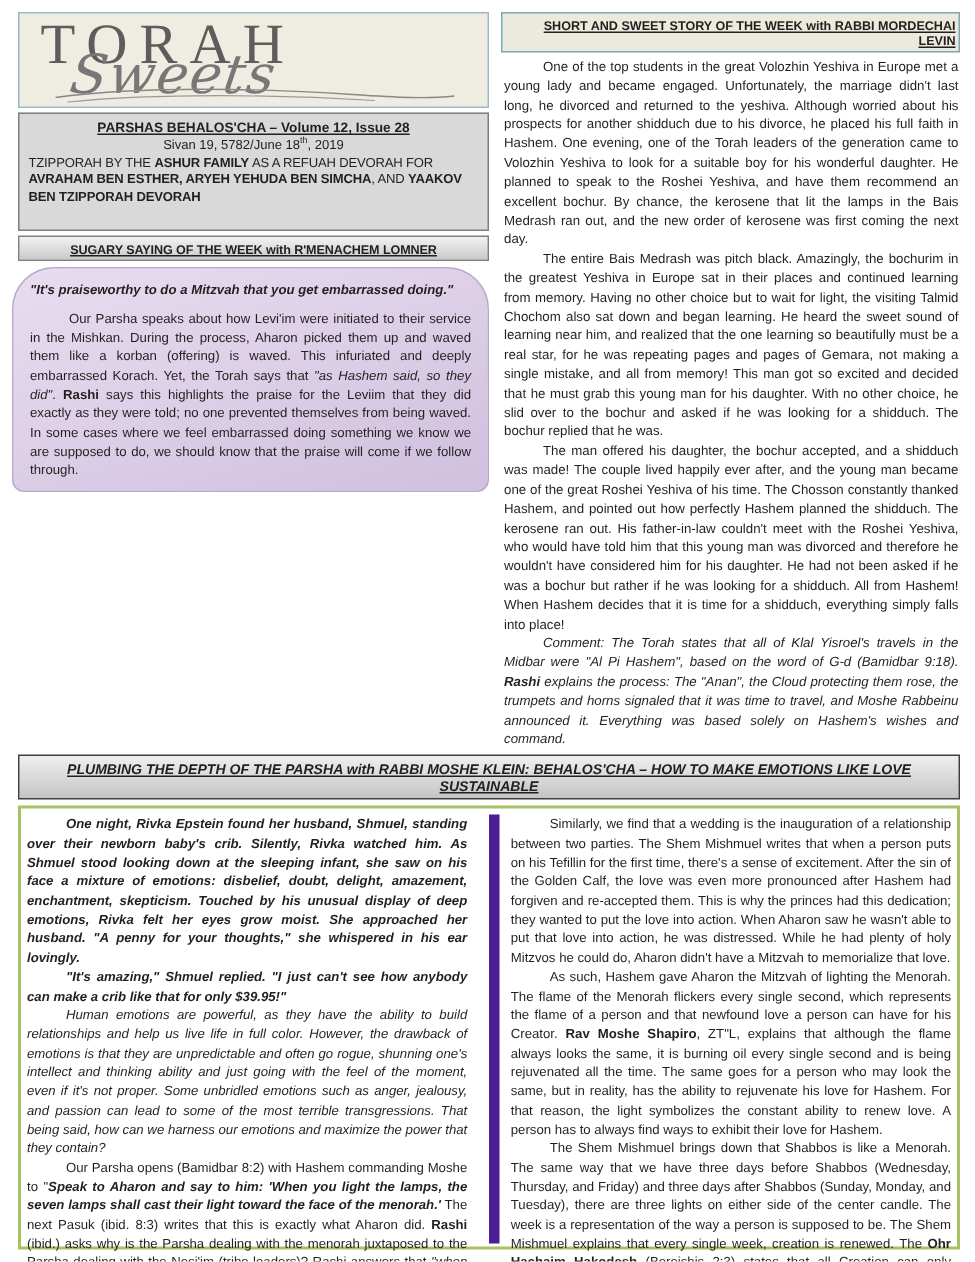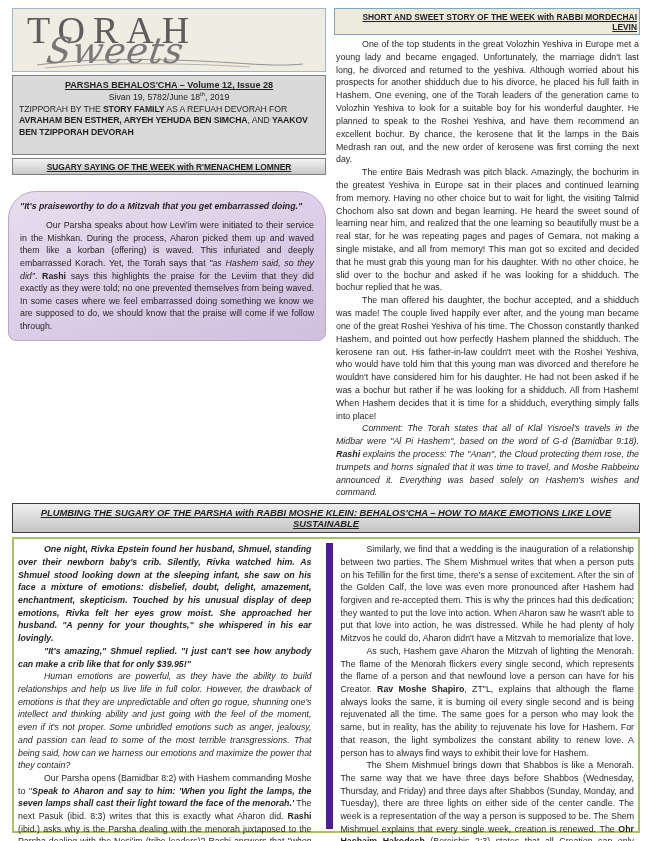--- a/index.html
+++ b/index.html
@@ -73,21 +73,21 @@
   .banner{
     background:linear-gradient(180deg,#f2f2f2 0%,#dcdcdc 55%,#c9c9c9 100%);
     border:1px solid #808080;
     text-align:center;
     font-weight:bold;
     font-size:8.4px;
     padding:2.5px 2px;
     text-decoration:underline;
     letter-spacing:-0.05px;
   }
-  .banner-left{margin:3px 2px 16px 4px;}
+  .banner-left{margin:3px 2px 4px 4px;}
   .banner-right{
     background:#ece9dd;
     border:1px solid #7ba7b8;
     text-align:right;font-weight:bold;font-size:8.4px;
     padding:2.5px 2px;text-decoration:underline;
     margin:2px 2px 0 0;
   }
 
   
   .purple-wrap{
@@ -171,21 +171,21 @@
         <div class="logo-sweets">Sweets</div>
         <svg class="logo-swash" viewBox="0 0 270 14">
           <path d="M2 8 C 60 0, 140 2, 200 6 C 230 8, 250 9, 268 7" stroke="#888" stroke-width="0.9" fill="none"></path>
           <path d="M10 11 C 70 5, 150 6, 215 10" stroke="#999" stroke-width="0.7" fill="none"></path>
         </svg>
       </div>
 
       <div class="dedication">
         <div class="ded-title">PARSHAS BEHALOS'CHA – Volume 12, Issue 28</div>
         <div class="ded-date"><span>Sivan 19, 5782/June 18</span><sup>th</sup><span>, 2019</span></div>
-        <div class="ded-body"><span>TZIPPORAH BY THE </span><b>STORY FAMILY</b><span> AS A REFUAH DEVORAH FOR </span><b>AVRAHAM BEN ESTHER, ARYEH YEHUDA BEN SIMCHA</b><span>, AND </span><b>YAAKOV BEN TZIPPORAH DEVORAH</b></div>
+        <div class="ded-body"><span>TZIPPORAH BY THE </span><b>ASHUR FAMILY</b><span> AS A REFUAH DEVORAH FOR </span><b>AVRAHAM BEN ESTHER, ARYEH YEHUDA BEN SIMCHA</b><span>, AND </span><b>YAAKOV BEN TZIPPORAH DEVORAH</b></div>
       </div>
 
       <div class="banner banner-left">SUGARY SAYING OF THE WEEK with R'MENACHEM LOMNER</div>
 
       <div class="purple-wrap">
         <div class="purple">
           <span class="quote">"It's praiseworthy to do a Mitzvah that you get embarrassed doing."</span>
           <p><span>Our Parsha speaks about how Levi'im were initiated to their service in the Mishkan. During the process, Aharon picked them up and waved them like a korban (offering) is waved. This infuriated and deeply embarrassed Korach. Yet, the Torah says that </span><i>"as Hashem said, so they did"</i><span>. </span><b>Rashi</b><span> says this highlights the praise for the Leviim that they did exactly as they were told; no one prevented themselves from being waved.  In some cases where we feel embarrassed doing something we know we are supposed to do, we should know that the praise will come if we follow through.</span></p>
         </div>
       </div>
@@ -195,21 +195,21 @@
       <div class="banner-right">SHORT AND SWEET STORY OF THE WEEK with RABBI MORDECHAI LEVIN</div>
       <div class="story">
         <p>One of the top students in the great Volozhin Yeshiva in Europe met a young lady and became engaged. Unfortunately, the marriage didn't last long, he divorced and returned to the yeshiva. Although worried about his prospects for another shidduch due to his divorce, he placed his full faith in Hashem. One evening, one of the Torah leaders of the generation came to Volozhin Yeshiva to look for a suitable boy for his wonderful daughter. He planned to speak to the Roshei Yeshiva, and have them recommend an excellent bochur. By chance, the kerosene that lit the lamps in the Bais Medrash ran out, and the new order of kerosene was first coming the next day.</p>
         <p>The entire Bais Medrash was pitch black. Amazingly, the bochurim in the greatest Yeshiva in Europe sat in their places and continued learning from memory. Having no other choice but to wait for light, the visiting Talmid Chochom also sat down and began learning. He heard the sweet sound of learning near him, and realized that the one learning so beautifully must be a real star, for he was repeating pages and pages of Gemara, not making a single mistake, and all from memory! This man got so excited and decided that he must grab this young man for his daughter. With no other choice, he slid over to the bochur and asked if he was looking for a shidduch. The bochur replied that he was.</p>
         <p>The man offered his daughter, the bochur accepted, and a shidduch was made! The couple lived happily ever after, and the young man became one of the great Roshei Yeshiva of his time. The Chosson constantly thanked Hashem, and pointed out how perfectly Hashem planned the shidduch. The kerosene ran out. His father-in-law couldn't meet with the Roshei Yeshiva, who would have told him that this young man was divorced and therefore he wouldn't have considered him for his daughter. He had not been asked if he was a bochur but rather if he was looking for a shidduch. All from Hashem! When Hashem decides that it is time for a shidduch, everything simply falls into place!</p>
         <p class="comment"><i>Comment:</i><i>  The Torah states that all of Klal Yisroel's travels in the Midbar were "Al Pi Hashem", based on the word of G-d (Bamidbar 9:18). </i><b><i>Rashi</i></b><i> explains the process: The "Anan", the Cloud protecting them rose, the trumpets and horns signaled that it was time to travel, and Moshe Rabbeinu announced it. Everything was based solely on Hashem's wishes and command.</i></p>
       </div>
     </div>
   </div>
 
-  <div class="wide-banner">PLUMBING THE SUGARY OF THE PARSHA with RABBI MOSHE KLEIN: BEHALOS'CHA – HOW TO MAKE EMOTIONS LIKE LOVE SUSTAINABLE</div>
+  <div class="wide-banner">PLUMBING THE DEPTH OF THE PARSHA with RABBI MOSHE KLEIN: BEHALOS'CHA – HOW TO MAKE EMOTIONS LIKE LOVE SUSTAINABLE</div>
 
   <div class="bottom">
     <div class="col col-left">
       <p class="em">One night, Rivka Epstein found her husband, Shmuel, standing over their newborn baby's crib. Silently, Rivka watched him. As Shmuel stood looking down at the sleeping infant, she saw on his face a mixture of emotions: disbelief, doubt, delight, amazement, enchantment, skepticism. Touched by his unusual display of deep emotions, Rivka felt her eyes grow moist. She approached her husband. "A penny for your thoughts," she whispered in his ear lovingly.</p>
       <p class="em">"It's amazing," Shmuel replied. "I just can't see how anybody can make a crib like that for only $39.95!"</p>
       <p><i>Human emotions are powerful, as they have the ability to build relationships and help us live life in full color. However, the drawback of emotions is that they are unpredictable and often go rogue, shunning one's intellect and thinking ability and just going with the feel of the moment, even if it's not proper. Some unbridled emotions such as anger, jealousy, and passion can lead to some of the most terrible transgressions. That being said, how can we harness our emotions and maximize the power that they contain?</i></p>
       <p><span>Our Parsha opens (Bamidbar 8:2) with Hashem commanding Moshe to "</span><b><i>Speak to Aharon and say to him: 'When you light the lamps, the seven lamps shall cast their light toward the face of the menorah.'</i></b><span>  The next Pasuk (ibid. 8:3) writes that this is exactly what Aharon did. </span><b>Rashi</b><span> (ibid.) asks why is the Parsha dealing with the menorah juxtaposed to the Parsha dealing with the Nesi'im (tribe leaders)? Rashi answers that </span><i>"when Aaron saw the dedication [offerings] of the Nesi'im, he felt distressed over not joining them in this inauguration, neither he nor his tribe. So, Hashem said to him, 'By your life, yours is greater than theirs, for you will light and prepare the lamps.'"</i></p>
 
     </div>
 

